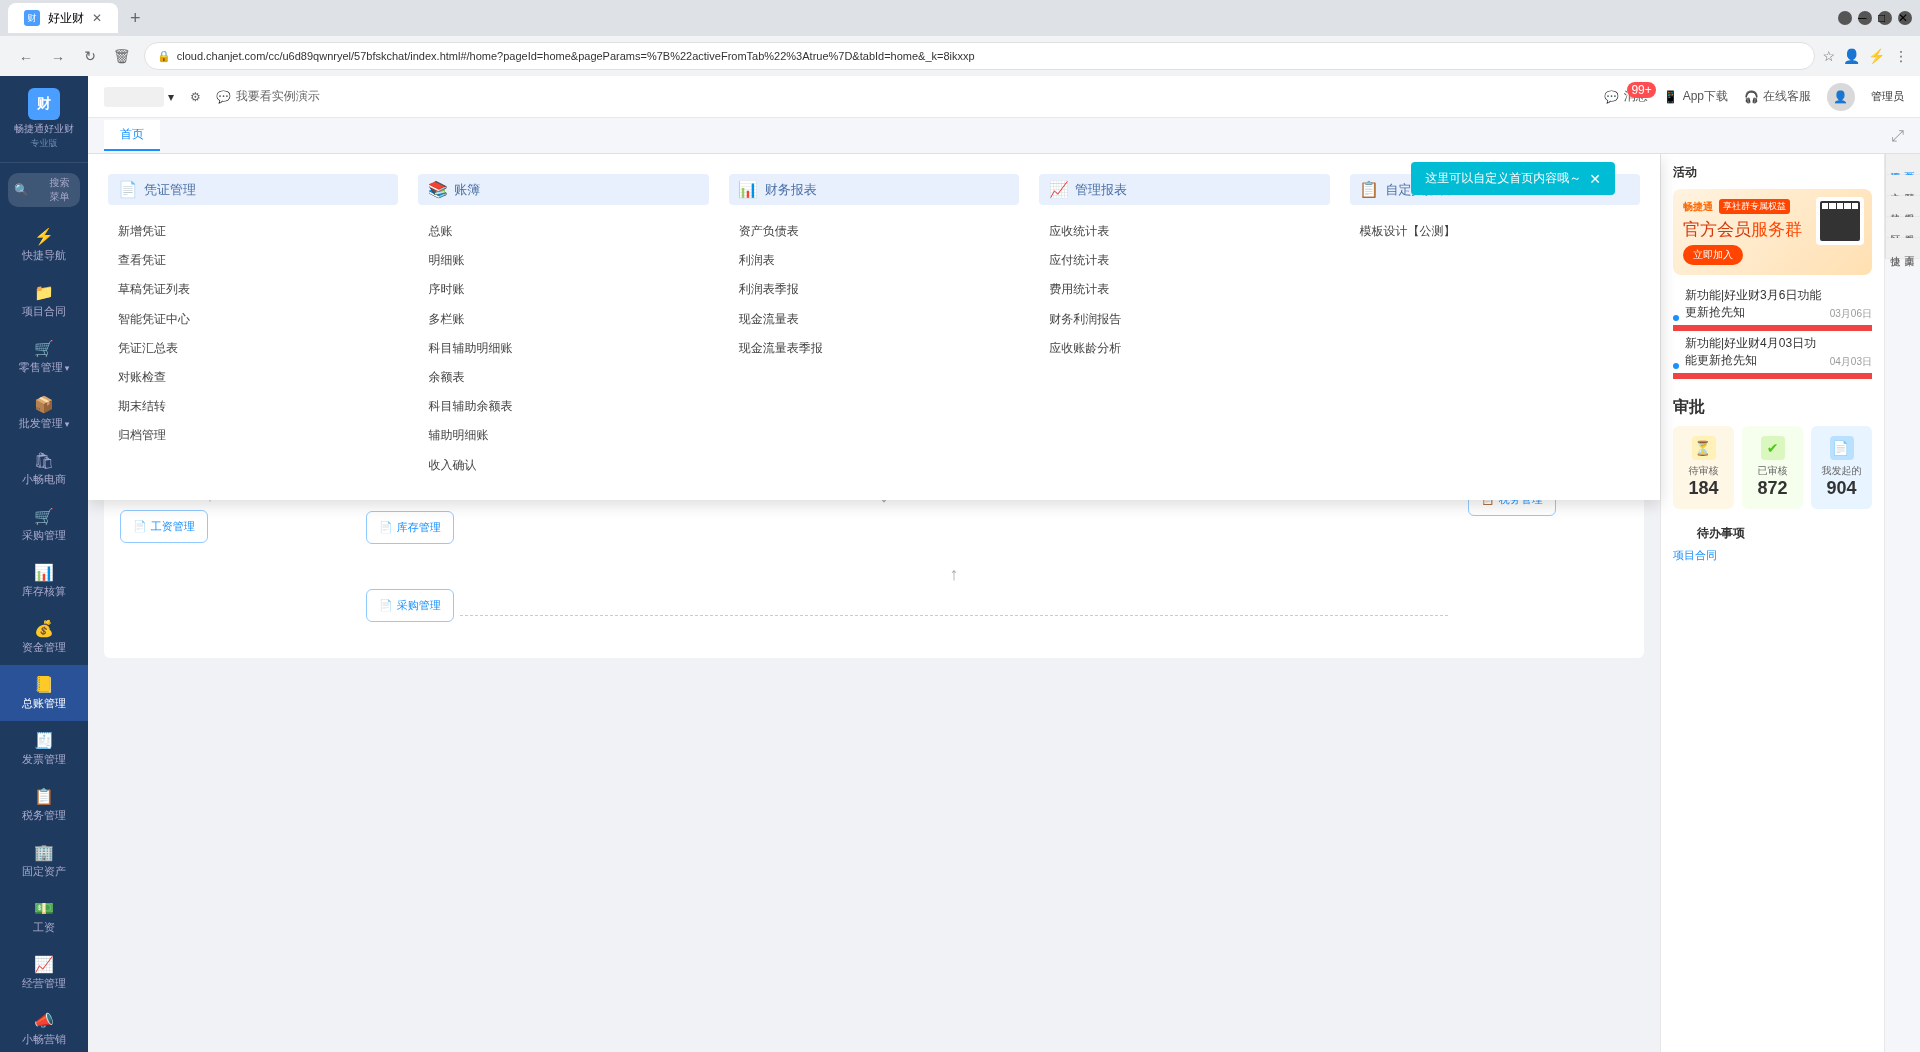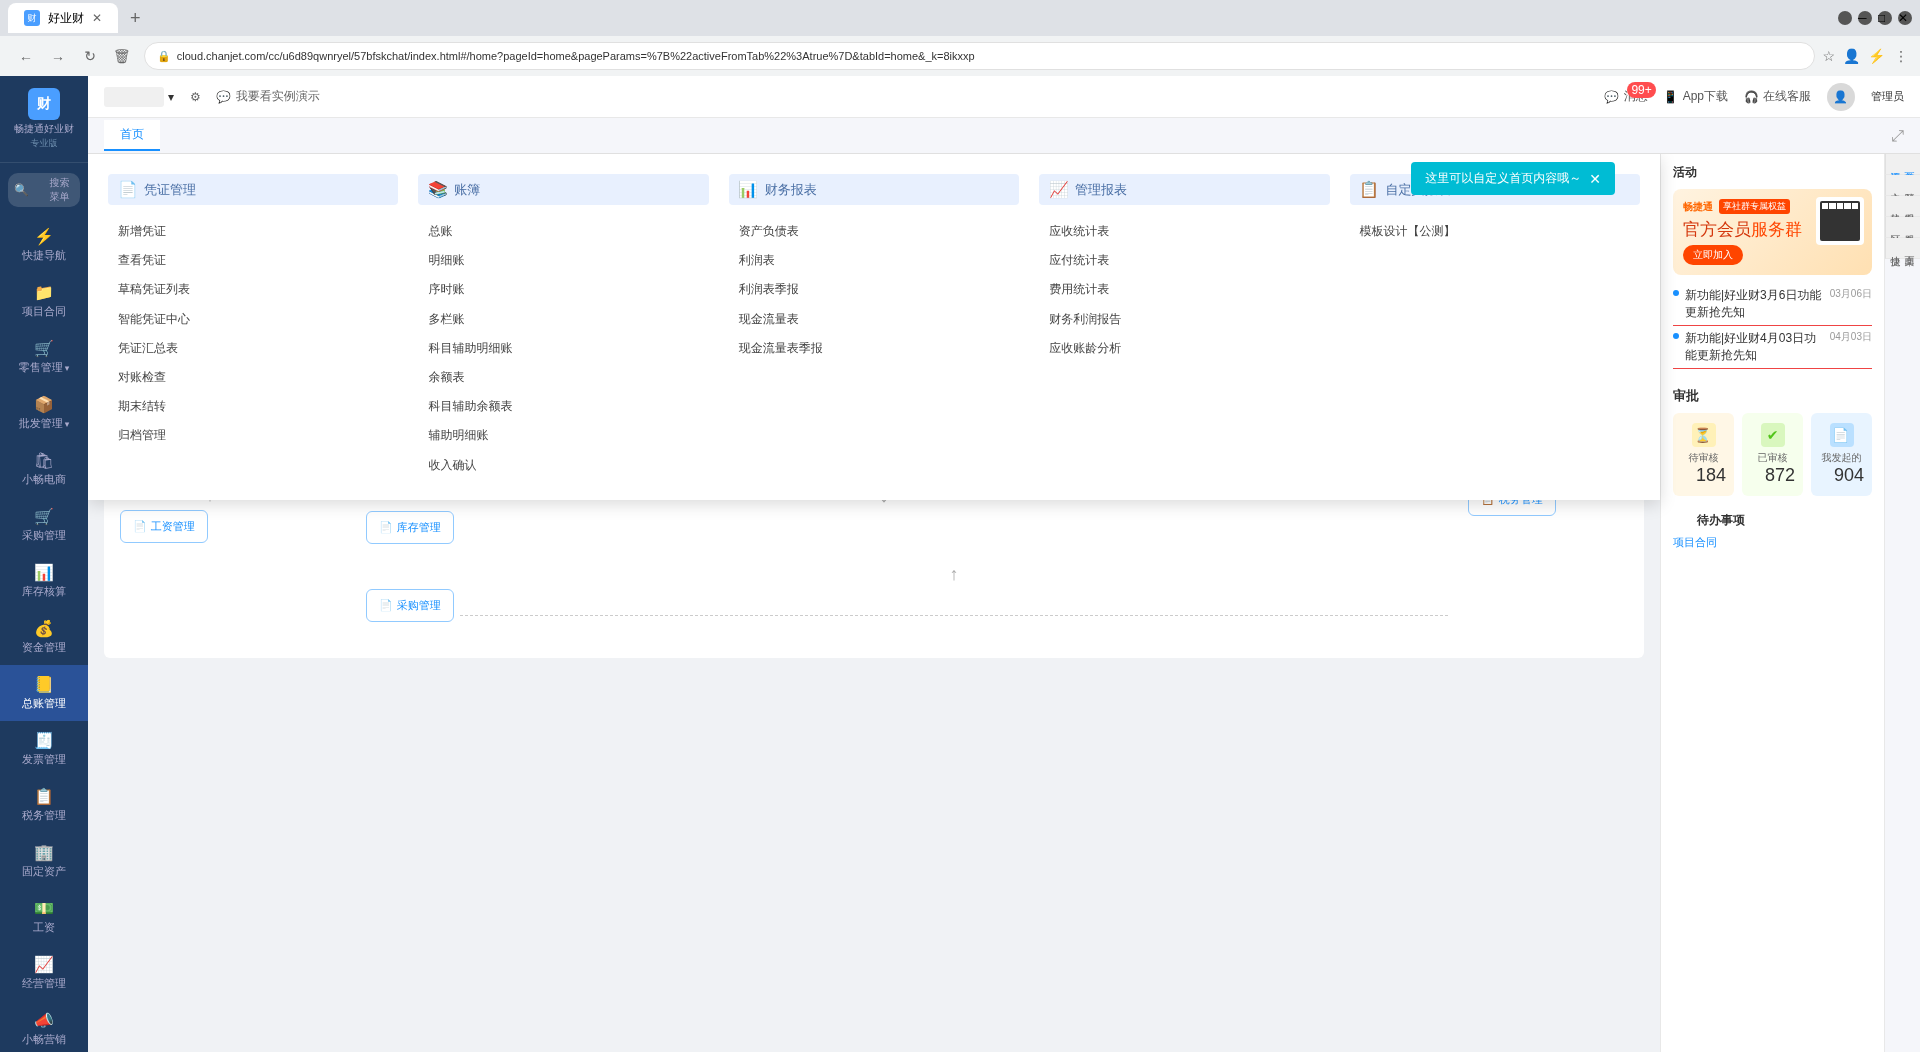--- a/index.html
+++ b/index.html
@@ -72,33 +72,33 @@
     .customize-tip { position: absolute; top: 0; right: 268px; background: #00bcd4; color: white; padding: 8px 14px; border-radius: 4px; font-size: 12px; display: flex; align-items: center; gap: 8px; z-index: 300; }
     .tip-close { cursor: pointer; font-size: 14px; }
     .tip-arrow { position: absolute; right: -8px; top: 50%; transform: translateY(-50%); border: 8px solid transparent; border-left-color: #00bcd4; }
     
     
     .right-panel { width: 260px; background: white; border-left: 1px solid #e8e8e8; display: flex; flex-direction: column; overflow-y: auto; flex-shrink: 0; }
     
     
     .rp-section { padding: 10px 12px; }
     .rp-section-title { font-size: 12px; font-weight: bold; color: #333; margin-bottom: 8px; }
-    .activity-item { display: flex; align-items: flex-start; gap: 6px; padding: 4px 0; border-bottom: 1px solid #ef4444; }
+    .activity-item { display: flex; align-items: flex-end; gap: 6px; padding: 4px 0; border-bottom: 6px solid #ef4444; }
     .activity-dot { width: 6px; height: 6px; border-radius: 50%; background: #1890ff; margin-top: 3px; flex-shrink: 0; }
     .activity-text { flex: 1; color: #333; }
     .activity-date { color: #999; white-space: nowrap; font-size: 10px; }
     
     
     .approval-section { padding: 8px 12px; }
     .approval-grid { display: grid; grid-template-columns: repeat(3, 1fr); gap: 8px; }
     .approval-card { background: #f5f9ff; border-radius: 6px; padding: 10px 8px; text-align: center; }
     .approval-card-icon { width: 24px; height: 24px; border-radius: 4px; margin: 0 auto 4px; display: flex; align-items: center; justify-content: center; font-size: 14px; }
     .approval-card-label { font-size: 10px; color: #666; margin-bottom: 0; }
-    .approval-card-num { font-size: 18px; font-weight: normal; color: #333; text-align: right; }
-    .approval-title { font-size: 13px; font-weight: bold; color: #333; margin-bottom: 8px; }
+    .approval-card-num { font-size: 18px; font-weight: bold; color: #333; }
+    .approval-title { font-size: 16px; font-weight: bold; color: #333; margin-bottom: 8px; }
     
     
     .todo-section { padding: 8px 12px; }
     .todo-title { font-size: 12px; font-weight: bold; color: #333; margin-bottom: 6px; display: flex; align-items: center; justify-content: flex-start; margin-left: 24px; }
     
     
     .flow-diagram { background: white; border-radius: 6px; padding: 16px; overflow-x: auto; }
     .flow-section-title { font-size: 11px; color: #666; margin-bottom: 12px; font-weight: bold; }
     .flow-node { background: white; border: 1px solid #91caff; border-radius: 6px; padding: 8px 12px; font-size: 11px; color: #1890ff; display: inline-flex; align-items: center; gap: 4px; cursor: pointer; margin-bottom: 8px; }
     .flow-row { display: flex; align-items: center; margin-bottom: 12px; flex-wrap: wrap; gap: 6px; }

